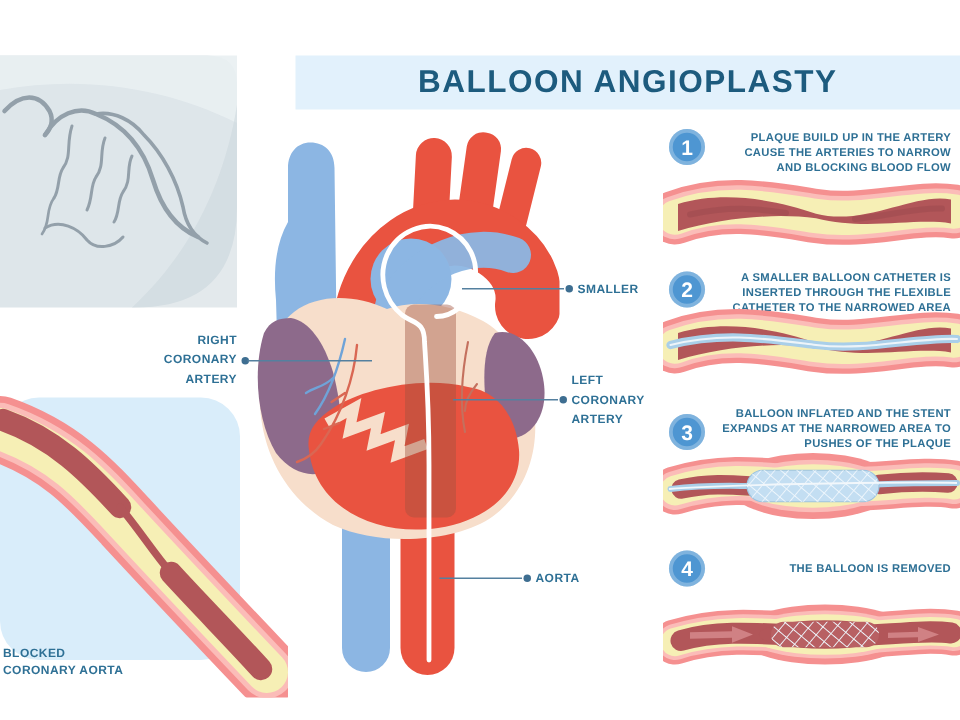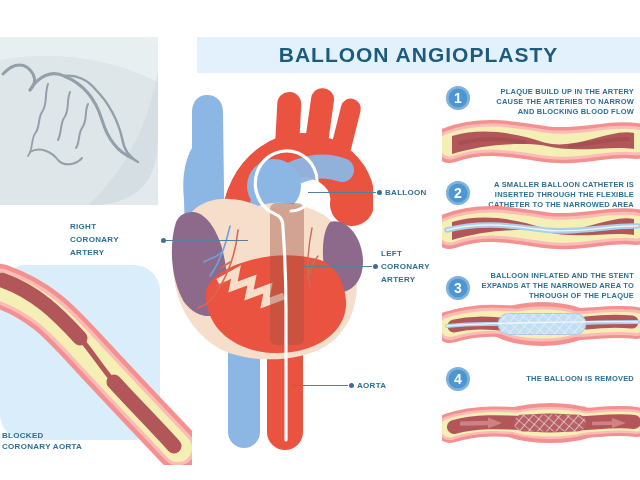--- a/index.html
+++ b/index.html
@@ -6,21 +6,21 @@
   body{width:640px;height:480px;overflow:hidden;background:#ffffff;
        font-family:"Liberation Sans","DejaVu Sans",sans-serif;}
   .stage{position:relative;width:640px;height:480px;background:#fff;overflow:hidden;}
   .abs{position:absolute;}
   
   .banner{left:197px;top:37px;width:443px;height:36px;background:#e2f1fc;
           display:flex;align-items:center;justify-content:center;}
   .banner h1{margin:0;font-size:21px;font-weight:700;color:#1d5b7e;letter-spacing:1px;}
   
   .lbl{font-size:8px;font-weight:700;color:#2e7095;letter-spacing:.3px;line-height:13px;}
-  .lbl.right{}
+  .lbl.right{text-align:right;}
   .pline{height:1.3px;background:#54809f;}
   .pdot{width:5px;height:5px;border-radius:50%;background:#3e6e91;}
   
   .stepnum{width:24px;height:24px;border-radius:50%;background:#4e96d2;color:#fff;
            font-size:14px;font-weight:700;display:flex;align-items:center;justify-content:center;
            box-shadow:inset 0 0 0 2.5px rgba(255,255,255,.28);}
   .steptext{width:156px;font-size:7.5px;font-weight:700;color:#2e7095;
             line-height:1.3;letter-spacing:.2px;text-align:right;}
   .panel-lbl{font-size:8px;font-weight:700;color:#2e7095;letter-spacing:.3px;line-height:11px;margin-top:20px;}
 </style>
@@ -89,21 +89,21 @@
   <div class="abs pline" style="left:165px;top:240px;width:83px"></div>
   <div class="abs lbl right" style="left:70px;top:220px;width:88px">
     <div>RIGHT</div>
     <div>CORONARY</div>
     <div>ARTERY</div>
   </div>
 
   <div class="abs pline" style="left:308px;top:192px;width:68px"></div>
   <div class="abs pdot" style="left:377px;top:190px"></div>
   <div class="abs lbl" style="left:385px;top:186px">
-    <div>BALLOON</div>
+    <div>SMALLER</div>
   </div>
 
   <div class="abs pline" style="left:302px;top:266px;width:70px"></div>
   <div class="abs pdot" style="left:373px;top:264px"></div>
   <div class="abs lbl" style="left:381px;top:247px">
     <div>LEFT</div>
     <div>CORONARY</div>
     <div>ARTERY</div>
   </div>
 
@@ -164,21 +164,21 @@
     <path d="M10,21 C40,12 75,18 102,27.5 C135,36 168,13 192,18 L192,34 C168,30 135,39 102,30.5 C75,27 40,30 10,39 Z" fill="#b25659"></path>
     <g fill="none" stroke-linecap="round">
       <path d="M5,29 C40,20 70,25 102,29 C135,33 168,24 196,25" stroke="#a9cfe9" stroke-width="5.5"></path>
       <path d="M5,29 C40,20 70,25 102,29 C135,33 168,24 196,25" stroke="#edf4f9" stroke-width="1.4"></path>
     </g>
   </svg>
 
   <div class="abs stepnum" style="left:446px;top:276px">
     <span>3</span>
   </div>
-  <div class="abs steptext" style="left:478px;top:271px">BALLOON INFLATED AND THE STENT EXPANDS AT THE NARROWED AREA TO THROUGH OF THE PLAQUE</div>
+  <div class="abs steptext" style="left:478px;top:271px">BALLOON INFLATED AND THE STENT EXPANDS AT THE NARROWED AREA TO PUSHES OF THE PLAQUE</div>
   <svg class="abs" style="left:442px;top:293px" width="200" height="62" viewBox="0 0 200 62">
     <g fill="none" stroke-linecap="round">
       <path d="M8,34 C40,24 66,28 100,31 C138,34 170,26 194,30" stroke="#f59090" stroke-width="32"></path>
     </g>
     <ellipse cx="100" cy="31" rx="56" ry="22" fill="#f59090"></ellipse>
     <path d="M8,34 C40,24 66,28 100,31 C138,34 170,26 194,30" stroke="#fbbcb8" stroke-width="26" fill="none" stroke-linecap="round"></path>
     <ellipse cx="100" cy="31" rx="50" ry="17.5" fill="#fbbcb8"></ellipse>
     <path d="M8,34 C40,24 66,28 100,31 C138,34 170,26 194,30" stroke="#f6efb5" stroke-width="20" fill="none" stroke-linecap="round"></path>
     <ellipse cx="100" cy="31" rx="47" ry="14.5" fill="#f6efb5"></ellipse>
     <g fill="none" stroke-linecap="round">

